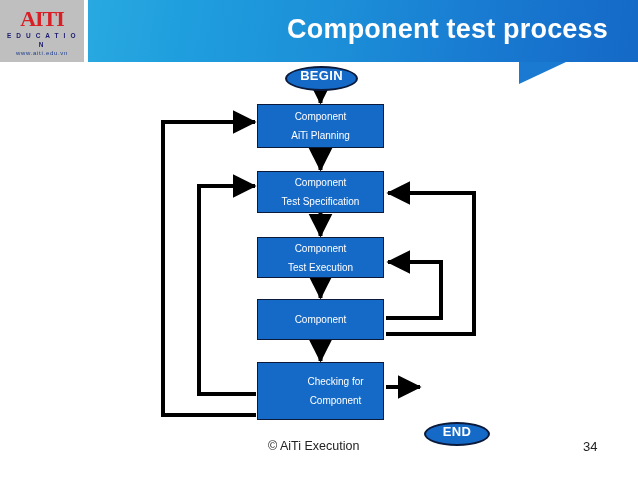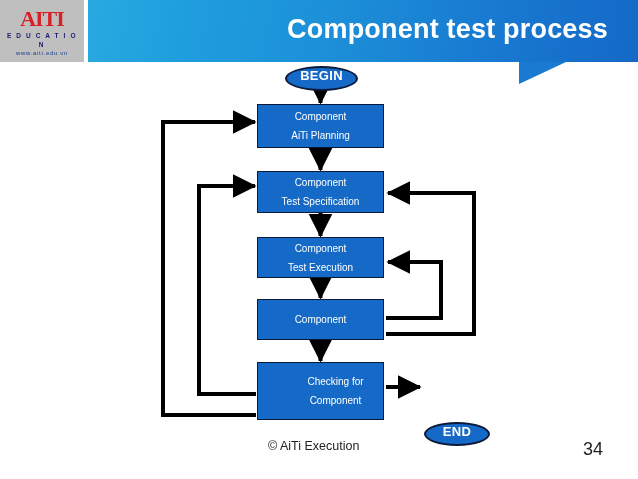--- a/index.html
+++ b/index.html
@@ -127,21 +127,21 @@
     position: absolute;
     left: 268px;
     top: 439px;
     font-size: 12.5px;
     color: #222222;
   }
   #page-number {
     position: absolute;
     left: 583px;
     top: 439px;
-    font-size: 18px;
+    font-size: 13px;
     color: #222222;
   }
 </style>
 </head>
 <body>
 
 <div id="logo-box">
   <div id="logo-inner">
     <div id="logo-aiti">AITI</div>
     <div id="logo-education">E D U C A T I O N</div>

